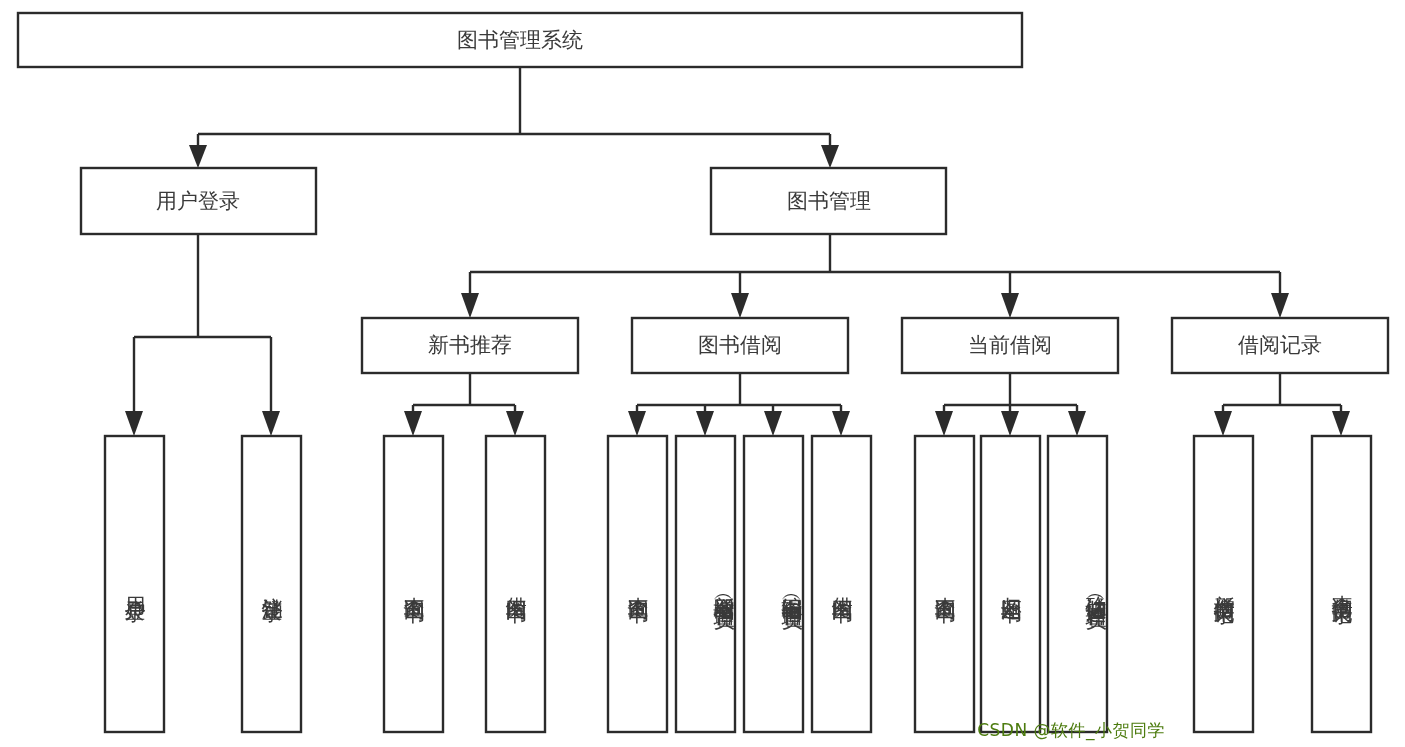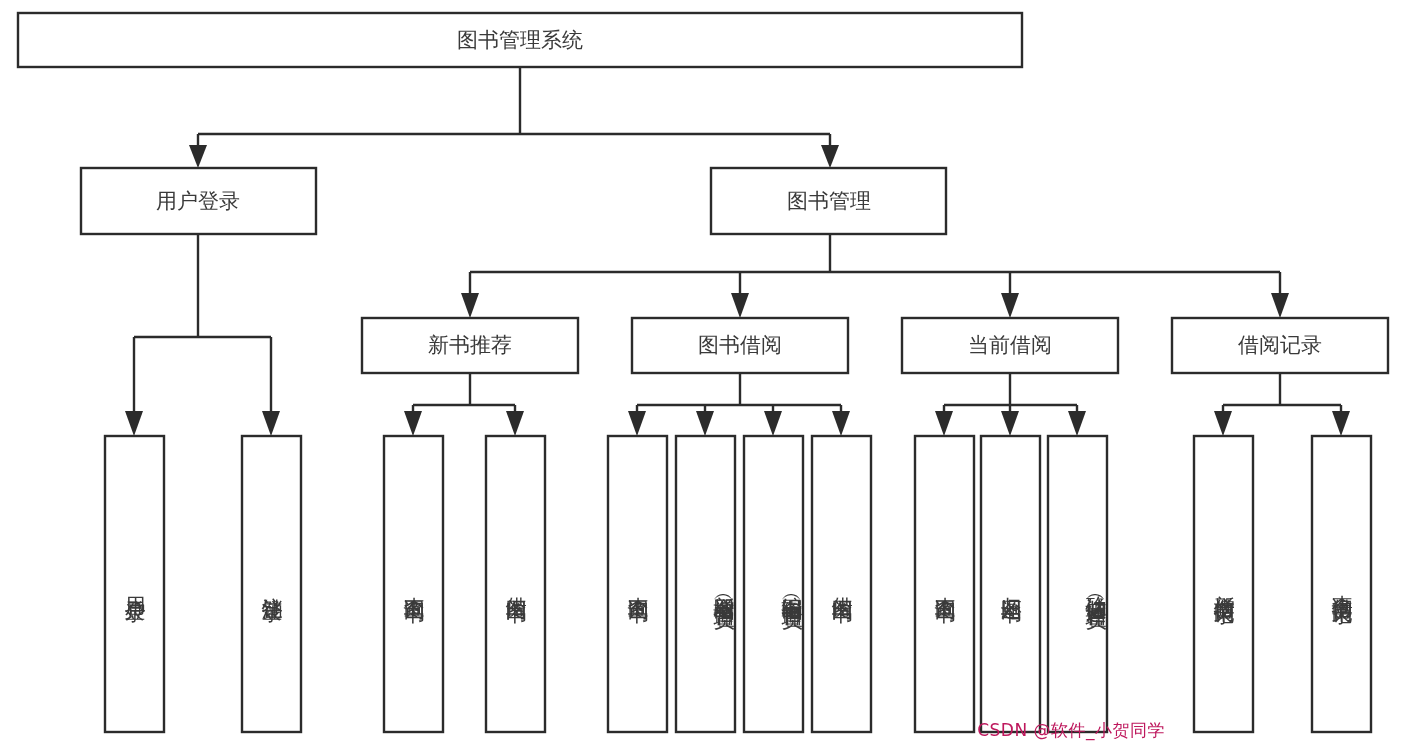--- a/index.html
+++ b/index.html
@@ -60,21 +60,21 @@
     letter-spacing: 2px;
     white-space: nowrap;
     pointer-events: none;
   }
   .watermark {
     position: absolute;
     right: 6px;
     bottom: 5px;
     font-family: "DejaVu Sans", "Liberation Sans", sans-serif;
     font-size: 17px;
-    color: #be185d;
+    color: #4d7c0f;
     white-space: nowrap;
     letter-spacing: 0.5px;
   }
 </style>
 </head>
 <body>
 
 <div id="diagram-root">
 
   <svg class="canvas" viewBox="0 0 1405 747">

